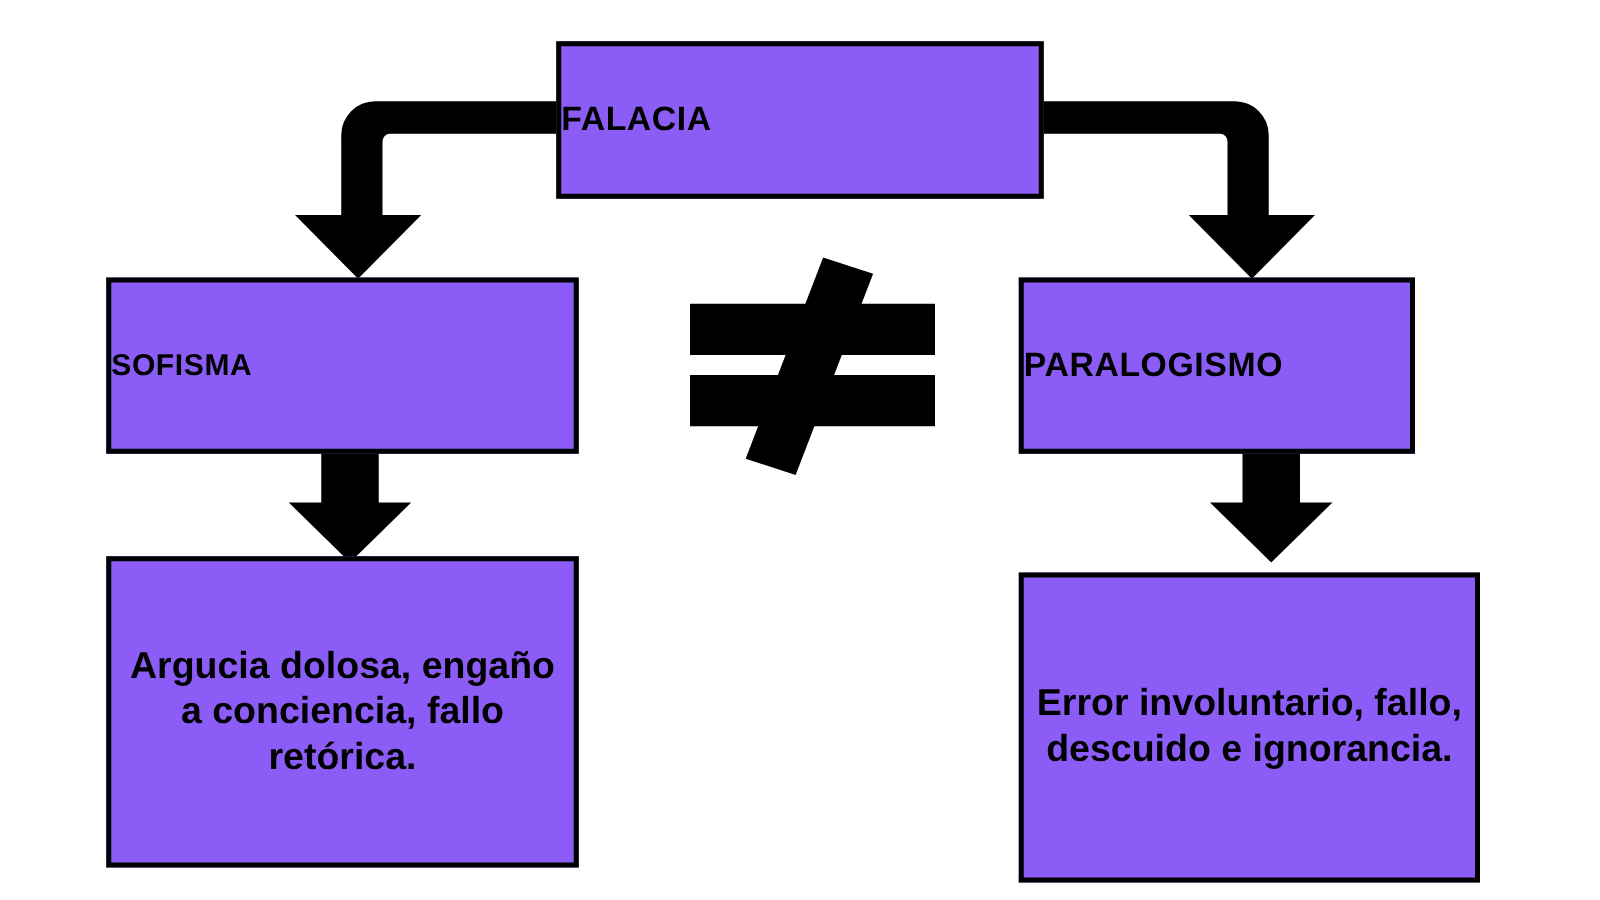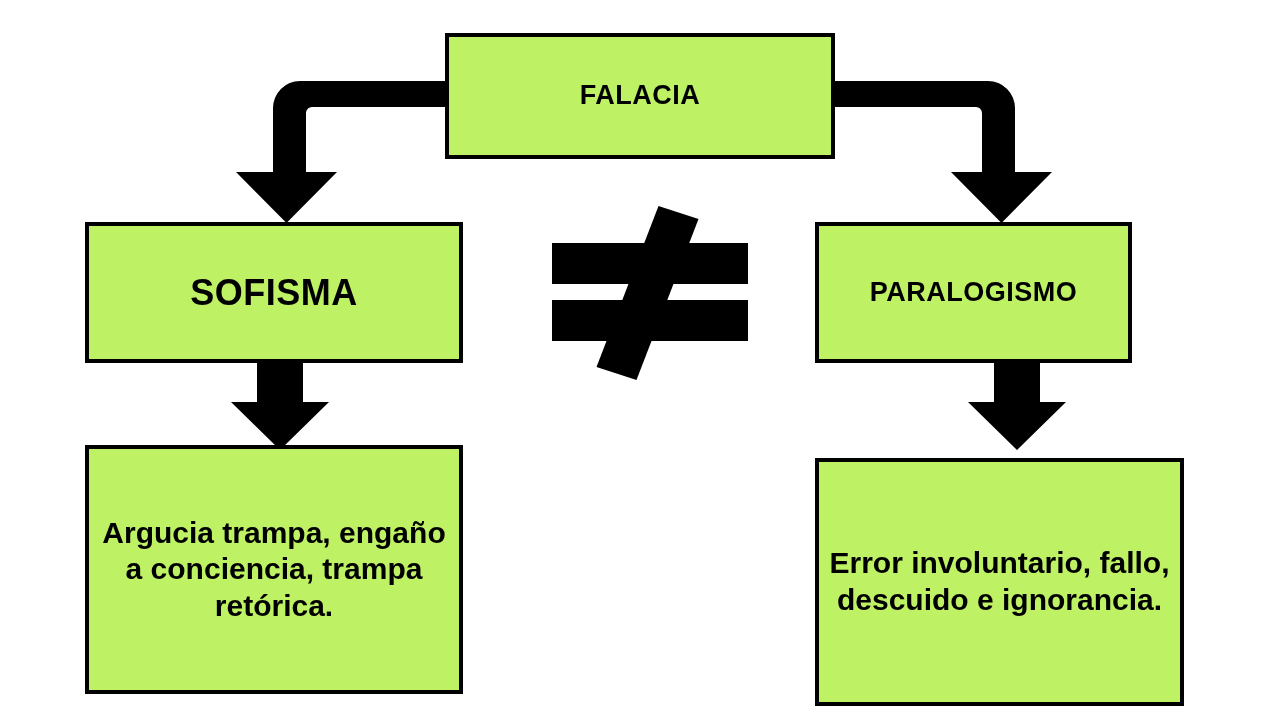--- a/index.html
+++ b/index.html
@@ -14,25 +14,24 @@
   #canvas {
     position: relative;
     width: 1280px;
     height: 720px;
     background: #ffffff;
     overflow: hidden;
   }
   .node {
     position: absolute;
     box-sizing: border-box;
-    background: #bef264;
+    background: #8b5cf6;
     border: 4px solid #000000;
     display: flex;
     align-items: center;
-    justify-content: center;
     text-align: center;
     color: #000000;
     z-index: 3;
   }
   .node-title {
     font-weight: bold;
     letter-spacing: 0.5px;
     line-height: 1.15;
   }
   .node-body {
@@ -43,21 +42,21 @@
 
   
   #node-falacia {
     left: 445px; top: 33px; width: 390px; height: 126px;
   }
   #node-falacia .node-title { font-size: 27px; }
 
   #node-sofisma {
     left: 85px; top: 222px; width: 378px; height: 141px;
   }
-  #node-sofisma .node-title { font-size: 36px; }
+  #node-sofisma .node-title { font-size: 24px; }
 
   #node-paralogismo {
     left: 815px; top: 222px; width: 317px; height: 141px;
   }
   #node-paralogismo .node-title { font-size: 27px; }
 
   #node-sofisma-desc {
     left: 85px; top: 445px; width: 378px; height: 249px;
   }
   #node-sofisma-desc .node-body { font-size: 30px; }
@@ -141,20 +140,20 @@
 
   <svg class="connector" id="conn-sofisma-down" viewBox="0 0 110 92">
     <polygon points="32,0 78,0 78,44 104,44 55,92 6,44 32,44" fill="#000000"></polygon>
   </svg>
 
   <svg class="connector" id="conn-paralogismo-down" viewBox="0 0 110 92">
     <polygon points="32,0 78,0 78,44 104,44 55,92 6,44 32,44" fill="#000000"></polygon>
   </svg>
 
   <div class="node" id="node-sofisma-desc">
-    <span class="node-body">Argucia trampa, engaño a conciencia, trampa retórica.</span>
+    <span class="node-body">Argucia dolosa, engaño a conciencia, fallo retórica.</span>
   </div>
 
   <div class="node" id="node-paralogismo-desc">
     <span class="node-body">Error involuntario, fallo, descuido e ignorancia.</span>
   </div>
 
 </div>
 
 </body></html>

